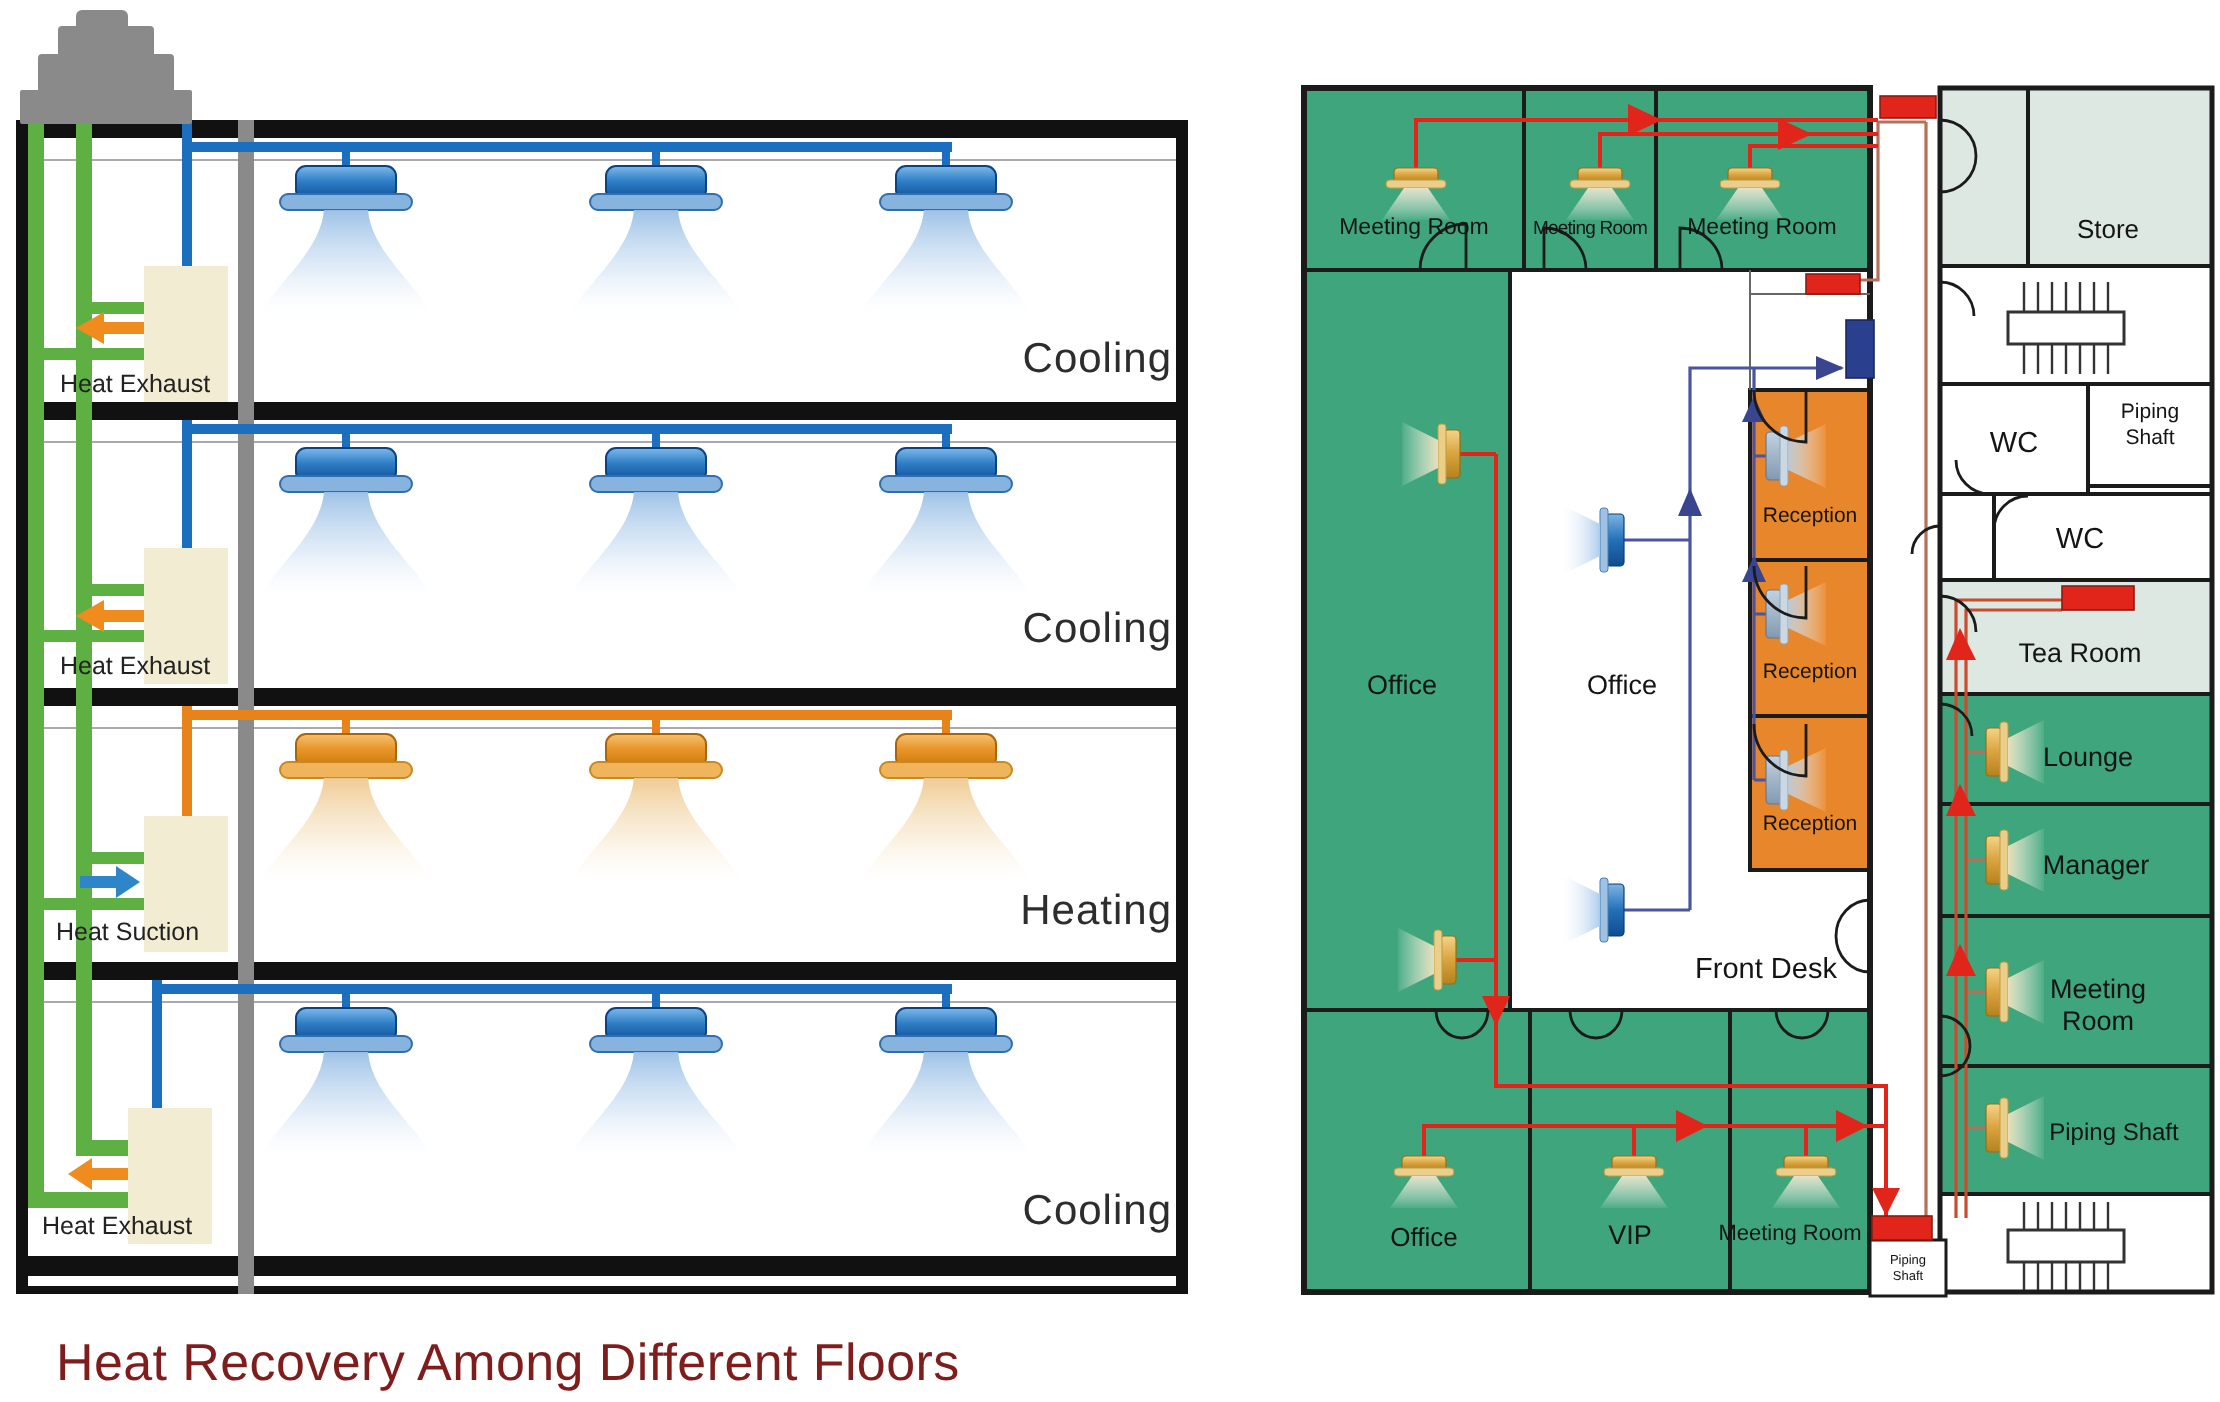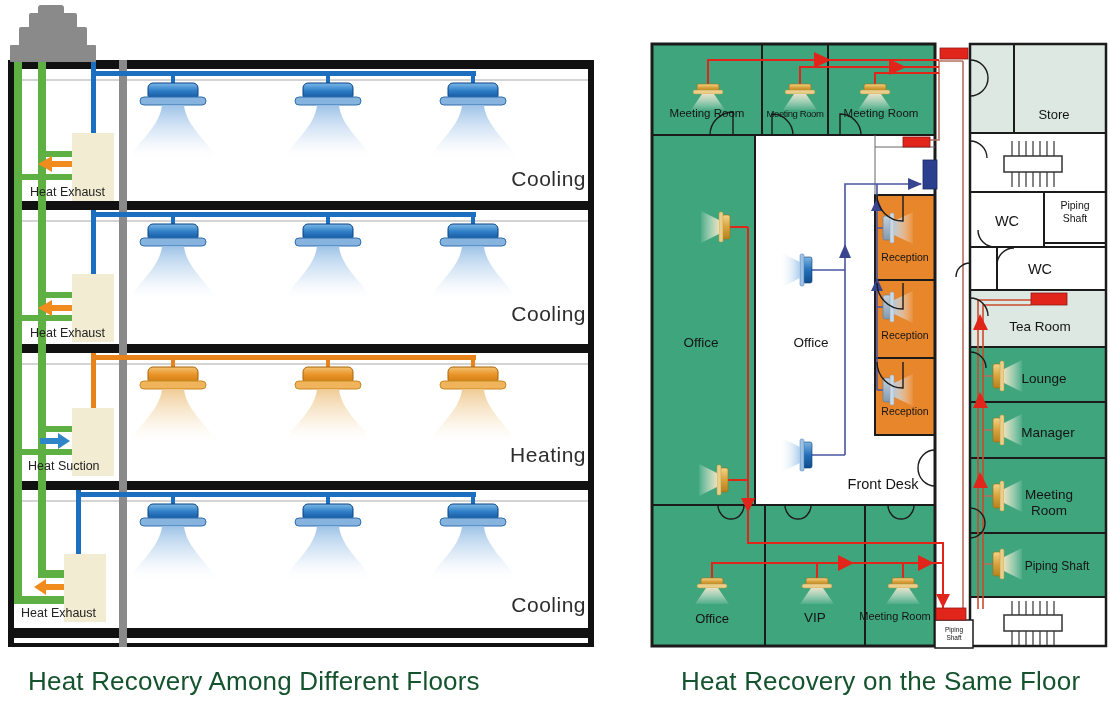--- a/index.html
+++ b/index.html
@@ -1,19 +1,19 @@
 <!DOCTYPE html>
 <html><head>
 <meta charset="utf-8">
 <style>
   html,body{margin:0;padding:0;background:#fff;}
   #page{position:relative;width:1110px;height:701px;background:#fff;overflow:hidden;
         font-family:"Liberation Sans",sans-serif;}
   svg text{font-family:"Liberation Sans",sans-serif;}
-  .caption{position:absolute;top:666px;font-size:26px;color:#14532d;letter-spacing:0.2px;white-space:nowrap;}
+  .caption{position:absolute;top:666px;font-size:26px;color:#7f1d1d;letter-spacing:0.2px;white-space:nowrap;}
   #cap-left{left:28px;}
   #cap-right{left:681px;}
 </style>
 </head>
 <body>
 
 <div id="page">
 
 <svg style="position:absolute;left:0;top:0;" width="620" height="660" viewBox="0 0 620 660">
   <defs>
@@ -414,15 +414,14 @@
     <text x="1040" y="331" font-size="13.5">Tea Room</text>
     <text x="1044" y="383" font-size="13.5">Lounge</text>
     <text x="1048" y="437" font-size="13.5">Manager</text>
     <text x="1049" y="499" font-size="13.5">Meeting</text>
     <text x="1049" y="515" font-size="13.5">Room</text>
     <text x="1057" y="570" font-size="12">Piping Shaft</text>
   </g>
 </svg>
 
 <div class="caption" id="cap-left">Heat Recovery Among Different Floors</div>
-<div class="caption" id="cap-right">Heat Recovery on the Same Floor</div>
 
 </div>
 
 </body></html>

